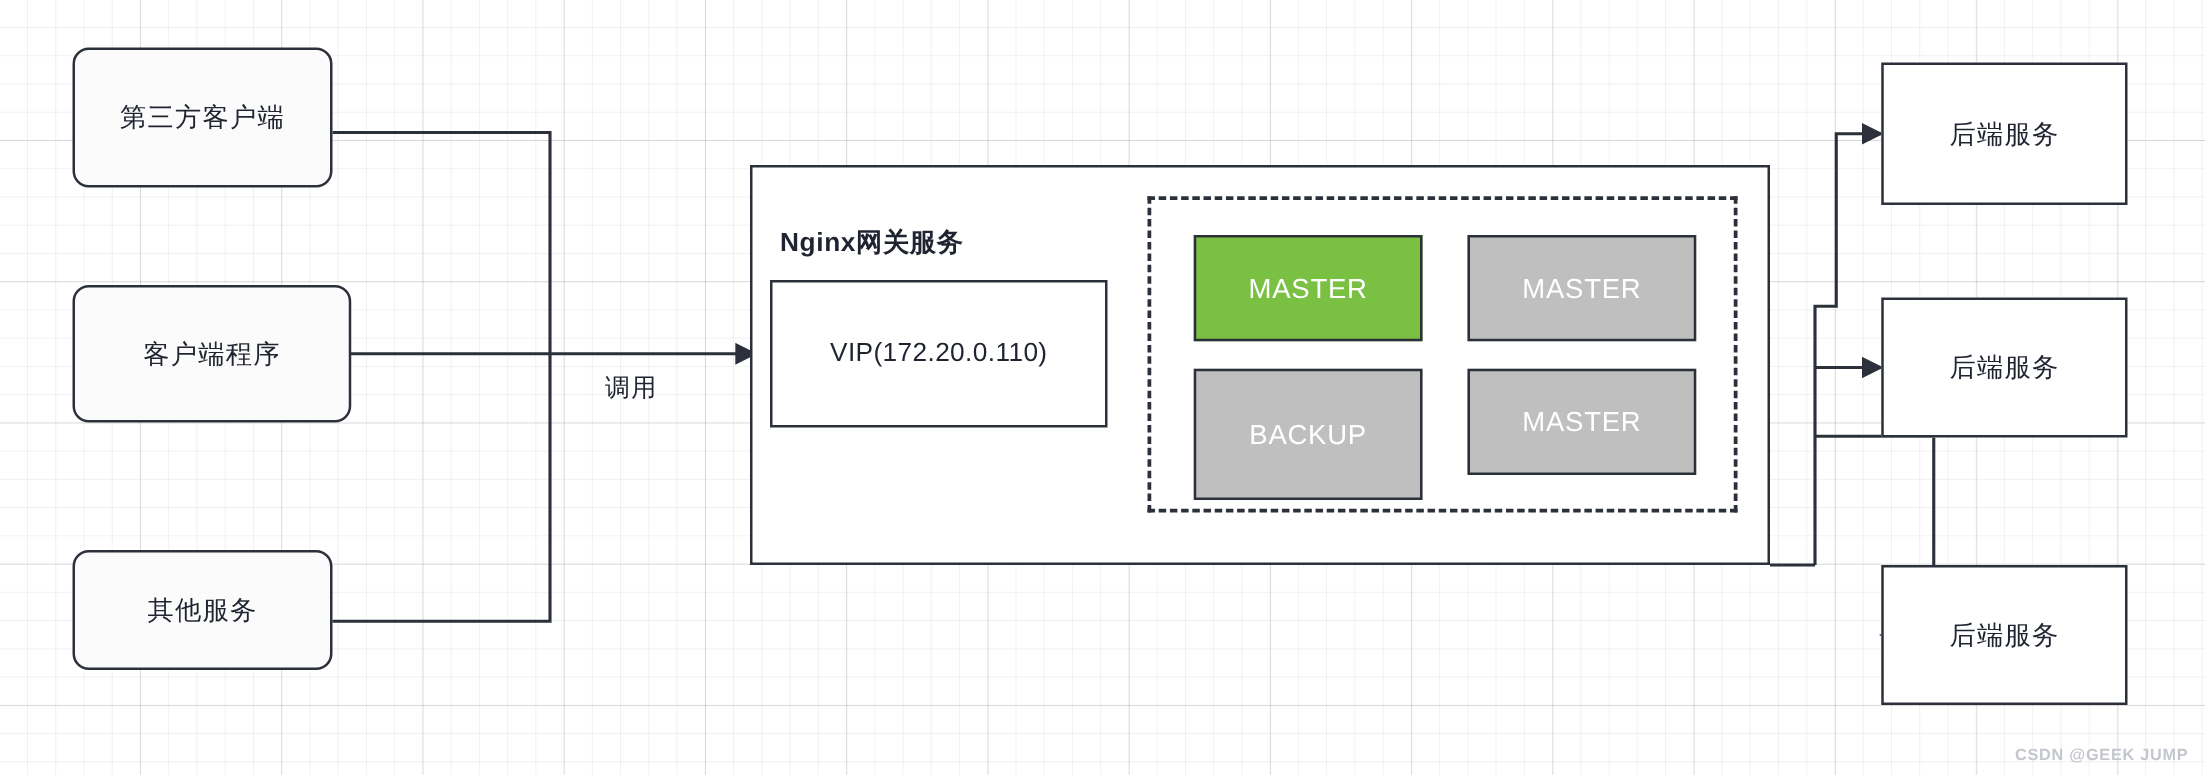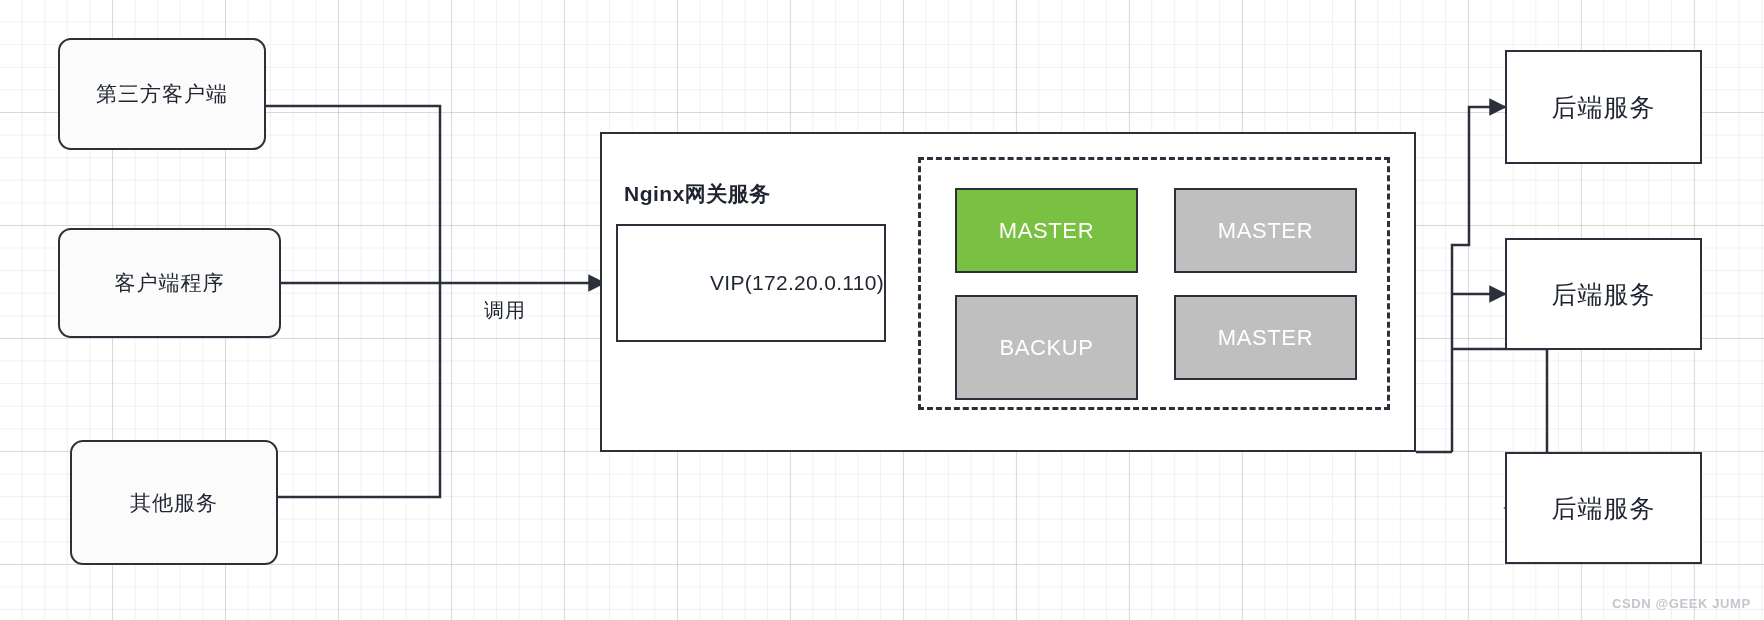--- a/index.html
+++ b/index.html
@@ -34,29 +34,28 @@
     background:#fbfbfb;
     border:2.5px solid #2b303a;
     color:#1f2430;
   }
   .client{
     border-radius:13px;
     font-size:21px;
     letter-spacing:1px;
   }
   .backend{
-    font-size:25px;
+    font-size:21px;
     letter-spacing:1px;
     background:#ffffff;
   }
   .vipbox{
     font-size:21px;
     background:#ffffff;
     letter-spacing:0.3px;
-    justify-content:flex-end;
   }
   .gateway{
     position:absolute;
     box-sizing:border-box;
     background:#ffffff;
     border:2.5px solid #2b303a;
   }
   .gateway-title{
     position:absolute;
     font-size:21px;
@@ -126,21 +125,21 @@
   </svg>
 
   <div class="node client" style="left:58px;top:38px;width:208px;height:112px;">
     <span>第三方客户端</span>
   </div>
 
   <div class="node client" style="left:58px;top:228px;width:223px;height:110px;">
     <span>客户端程序</span>
   </div>
 
-  <div class="node client" style="left:70px;top:440px;width:208px;height:125px;">
+  <div class="node client" style="left:58px;top:440px;width:208px;height:96px;">
     <span>其他服务</span>
   </div>
 
   <div class="edge-label" style="left:484px;top:272px;margin-top:25px;">
     <span>调用</span>
   </div>
 
   <div class="gateway" style="left:600px;top:132px;width:816px;height:320px;">
   </div>
 

